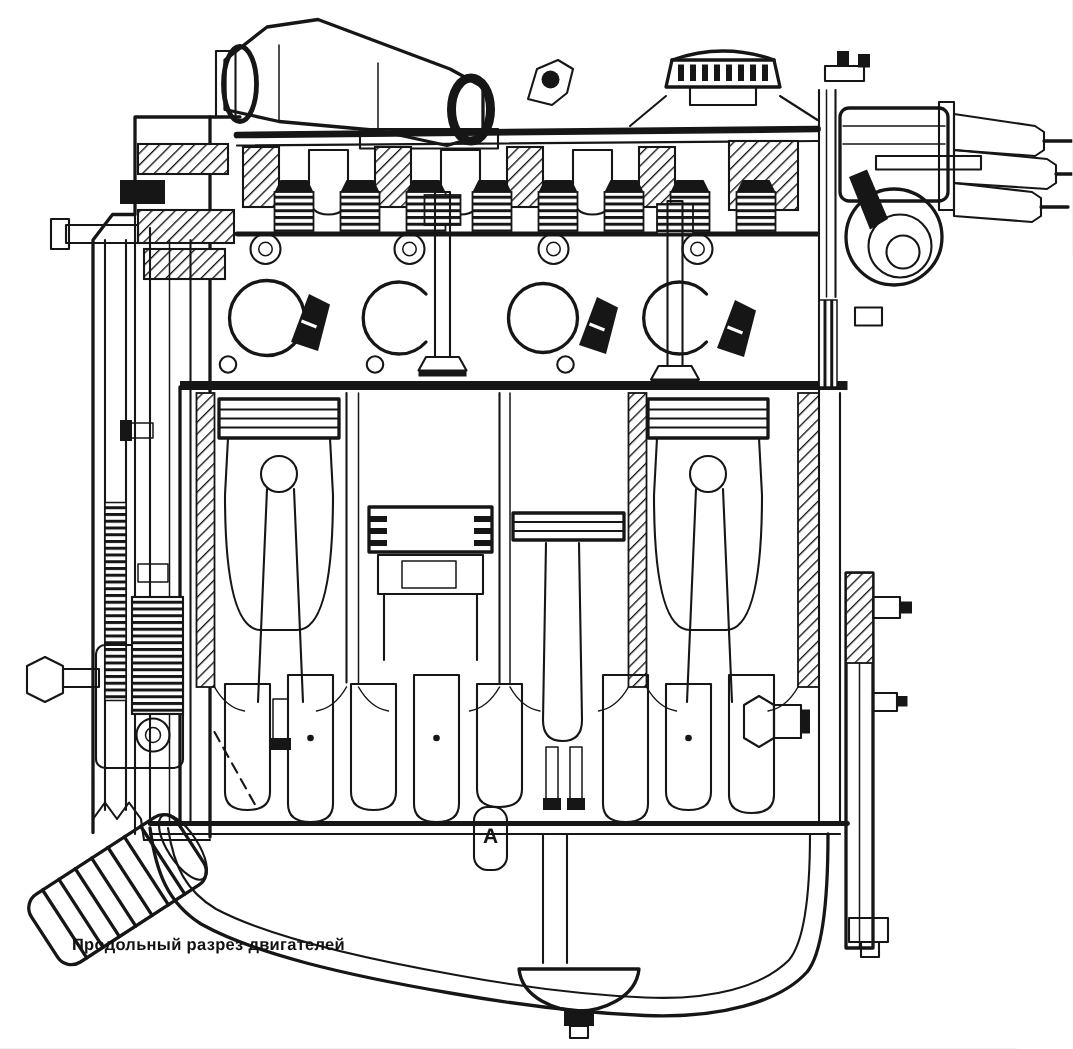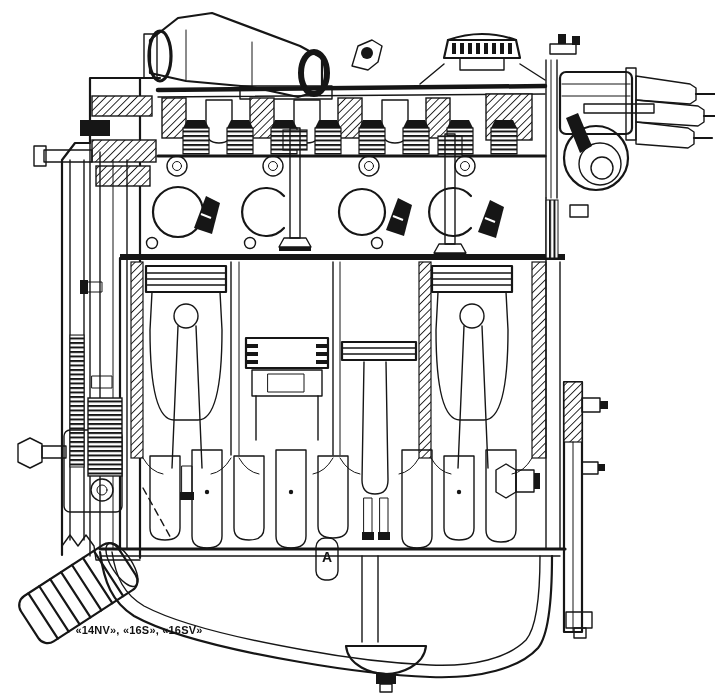--- a/index.html
+++ b/index.html
@@ -355,16 +355,16 @@
     <rect x="64" y="430" width="58" height="82" rx="6" class="ink w15" fill="none"></rect>
     <rect x="88" y="398" width="34" height="78" fill="url(#coil)" stroke="#161616" stroke-width="1.4"></rect>
     <polygon class="ink w15" fill="#ffffff" points="18,444 30,438 42,444 42,462 30,468 18,462"></polygon>
     <rect x="42" y="446" width="24" height="12" class="ink w15" fill="#fff"></rect>
     <circle cx="102" cy="490" r="11" class="ink w15" fill="#fff"></circle>
     <circle cx="102" cy="490" r="5" class="ink w1"></circle>
   </g>
 </svg>
 
 <figcaption class="caption">
-  <div>«14NV», «16S», «16SV»</div>
+  <div>Продольный разрез двигателей</div>
 </figcaption>
 </figure>
 </div>
 
 </body></html>

